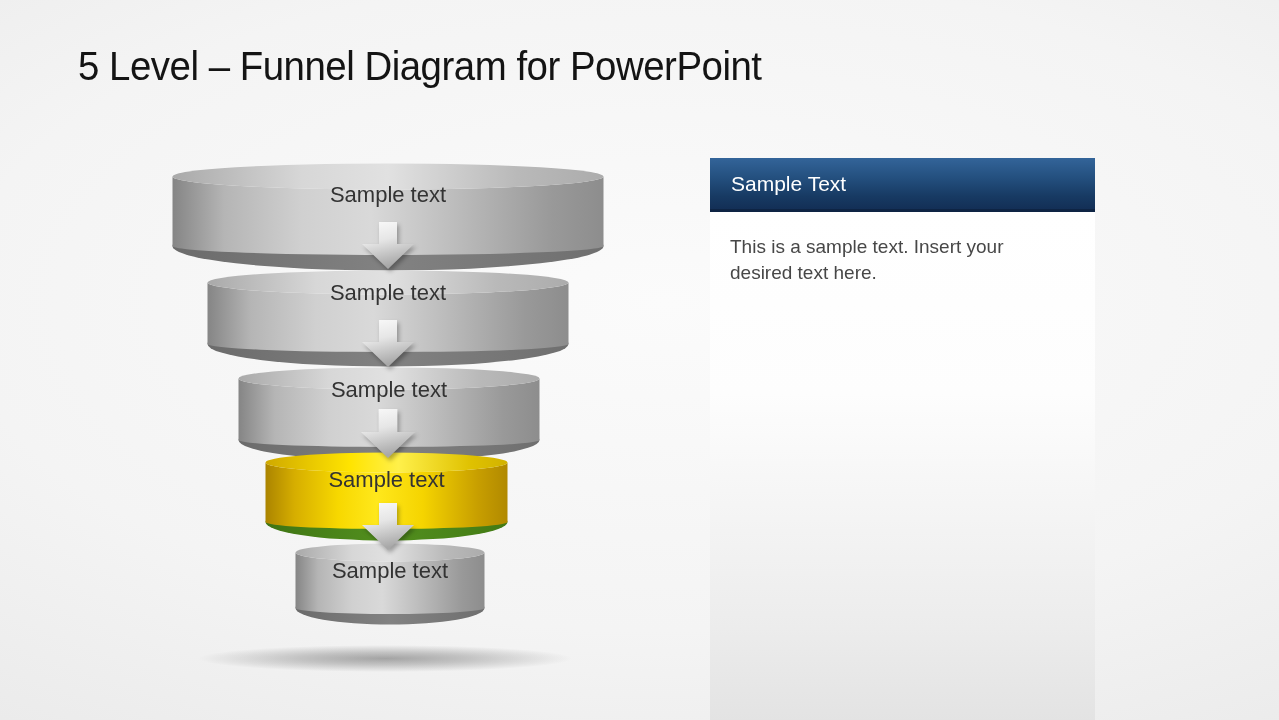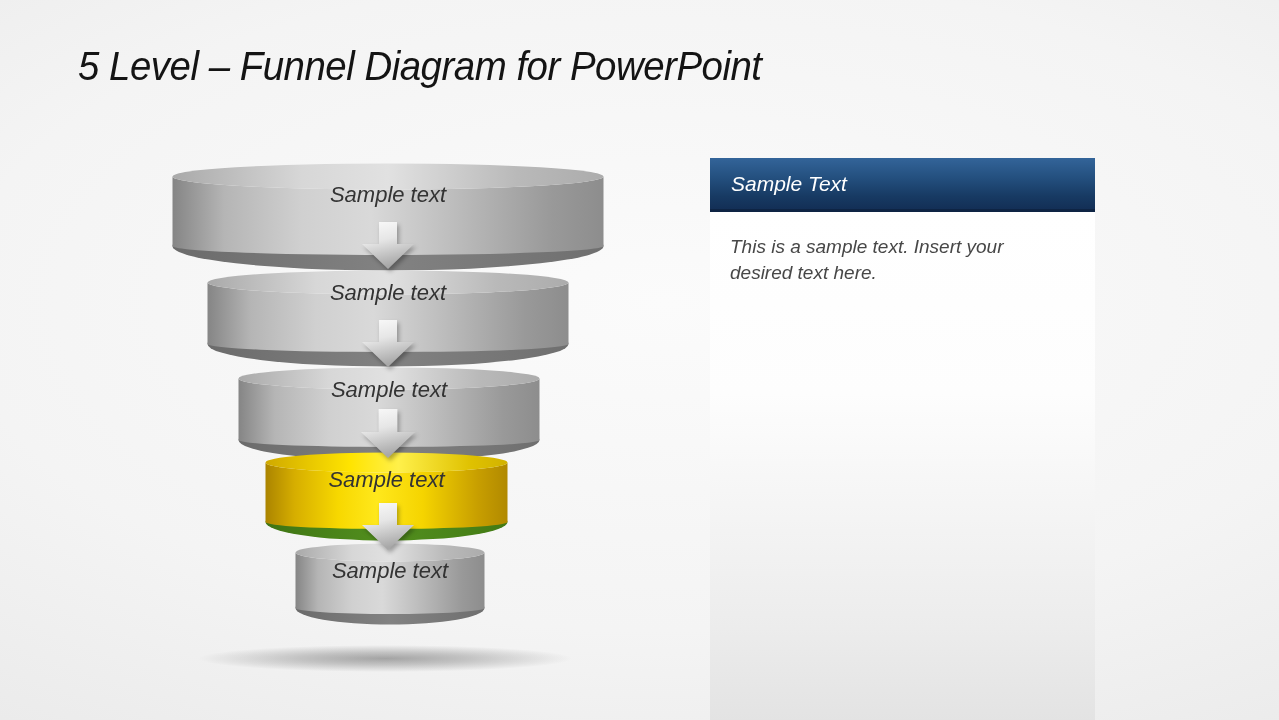--- a/index.html
+++ b/index.html
@@ -1,19 +1,18 @@
 <!DOCTYPE html>
 <html><head>
 <meta charset="utf-8">
 <style>
   html,body{margin:0;padding:0;background:#dcdcdc;font-family:"Liberation Sans",sans-serif;}
   .slide{
     position:relative;width:1279px;height:720px;overflow:hidden;
     background:radial-gradient(ellipse 115% 95% at 52% 42%, #fbfbfb 0%, #f4f4f4 48%, #e9e9e9 82%, #e2e2e2 100%);
-    font-style:italic;
   }
   .page-title{
     position:absolute;left:78px;top:44px;margin:0;
     font-size:40px;font-weight:400;color:#141414;letter-spacing:-0.5px;
     transform:scaleX(.96);transform-origin:left center;white-space:nowrap;
   }
   .cyl{position:absolute;}
   .lvl-label{
     position:absolute;text-align:center;font-size:22px;color:#333;
     line-height:23px;z-index:7;pointer-events:none;

